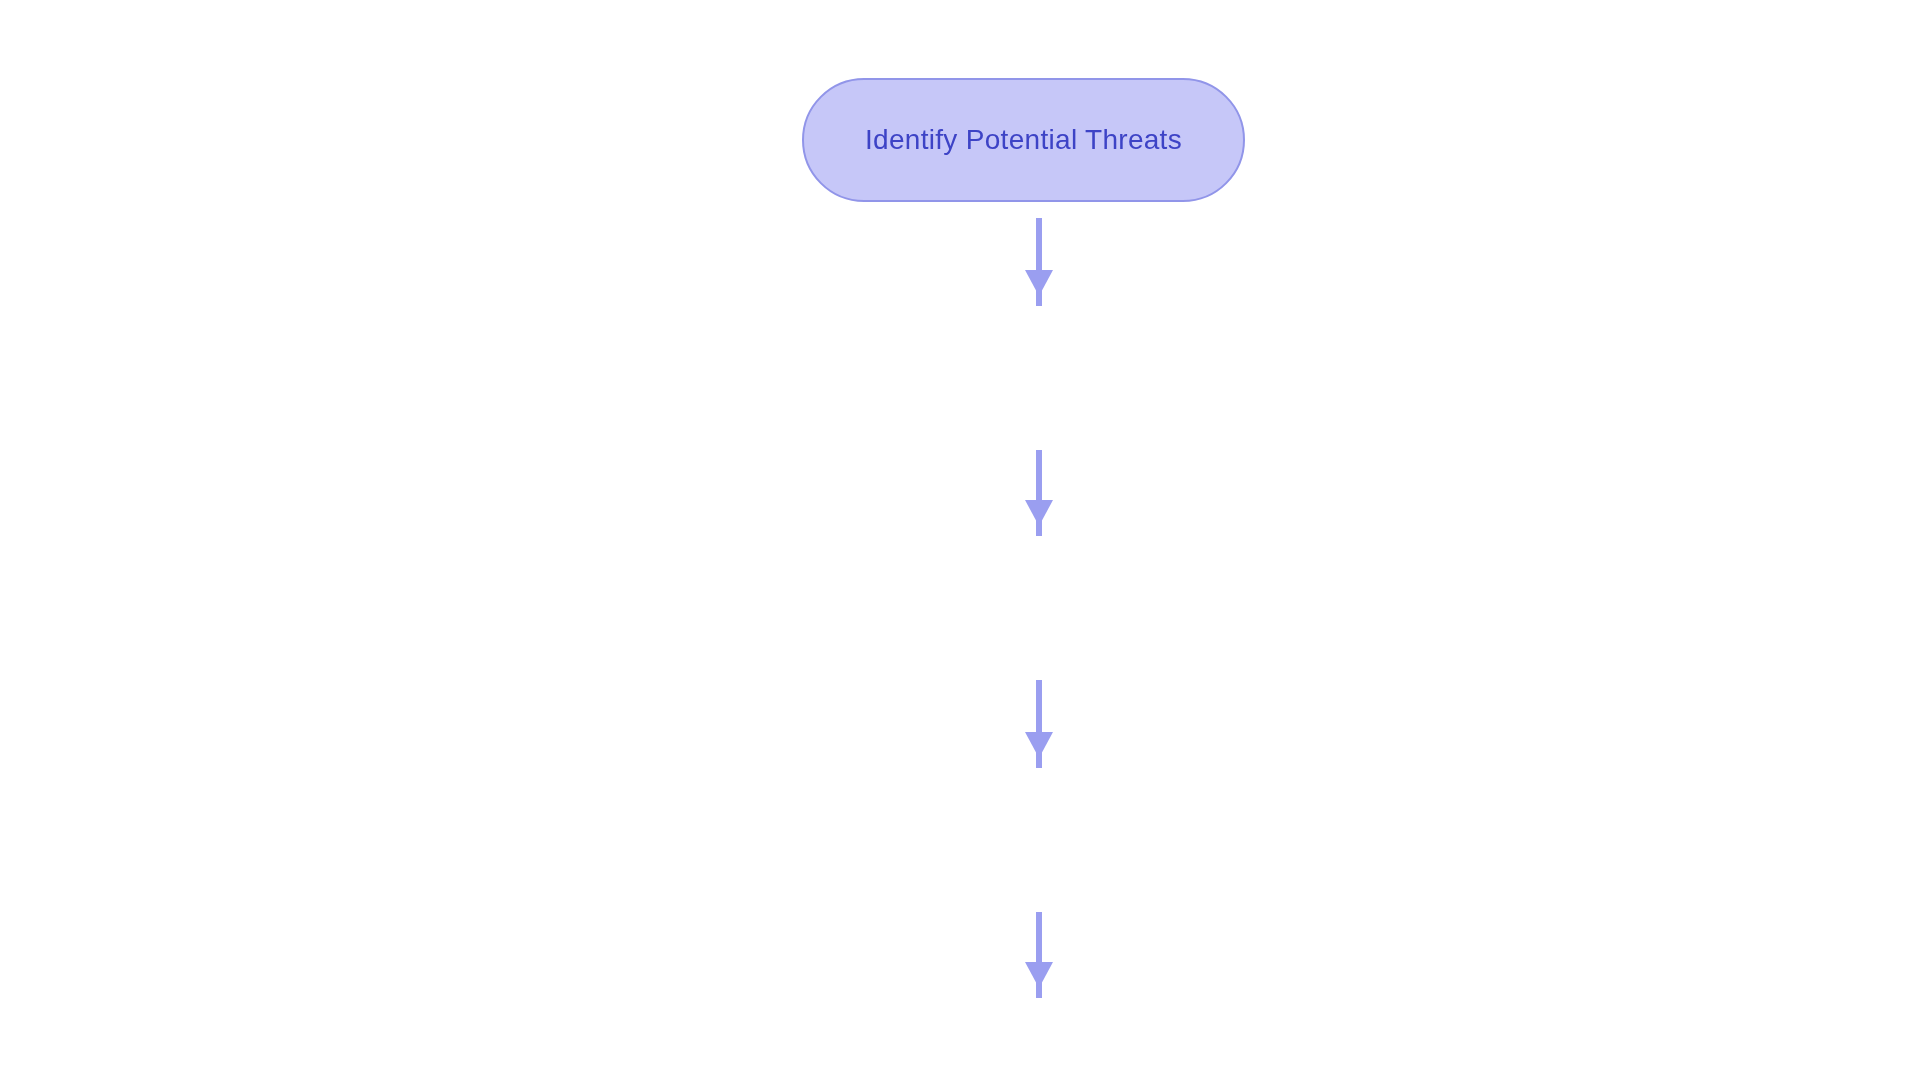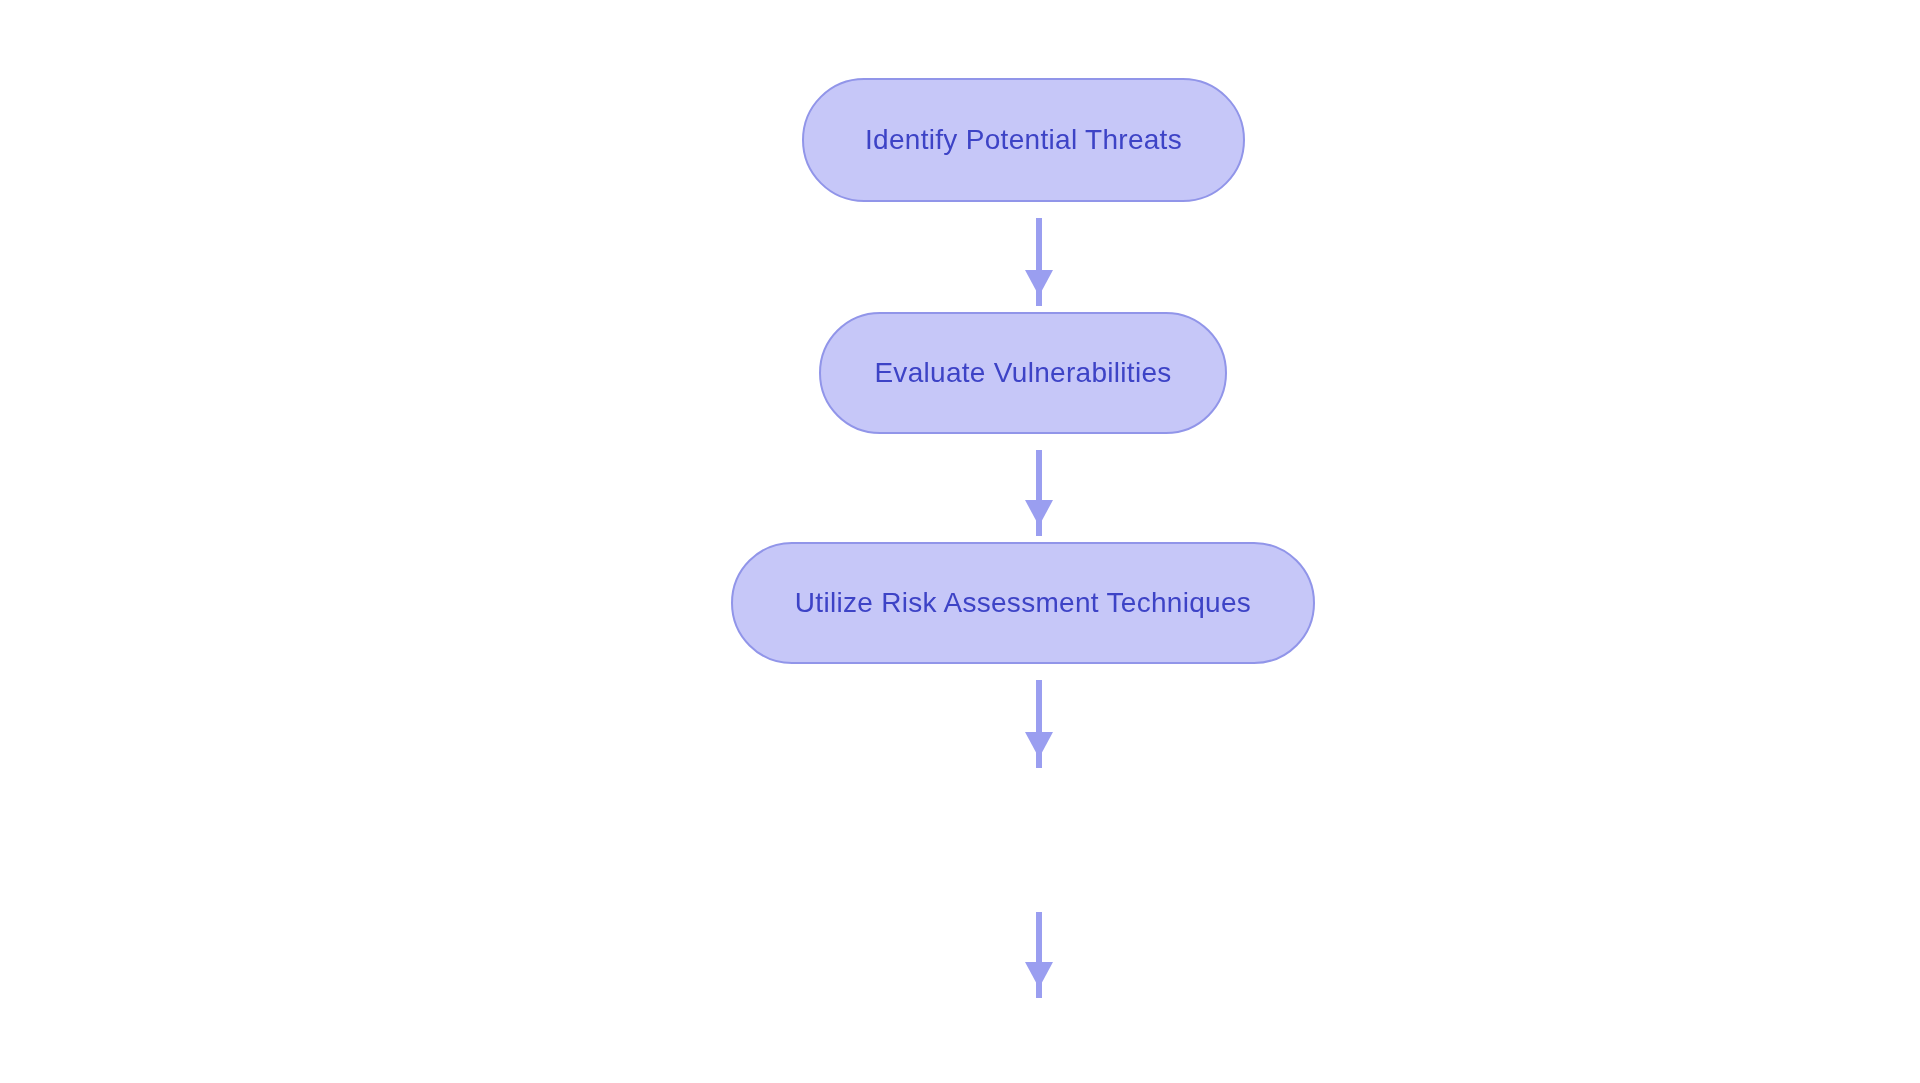--- a/index.html
+++ b/index.html
@@ -74,32 +74,26 @@
 
   <div class="node n1">
     <span>Identify Potential Threats</span>
   </div>
 
   <div class="arrow a1">
     <div class="shaft"></div>
     <div class="head"></div>
   </div>
 
-  <div class="node n2">
-    <span>Evaluate Vulnerabilities</span>
-  </div>
 
   <div class="arrow a2">
     <div class="shaft"></div>
     <div class="head"></div>
   </div>
 
-  <div class="node n3">
-    <span>Utilize Risk Assessment Techniques</span>
-  </div>
 
   <div class="arrow a3">
     <div class="shaft"></div>
     <div class="head"></div>
   </div>
 
 
   <div class="arrow a4">
     <div class="shaft"></div>
     <div class="head"></div>

